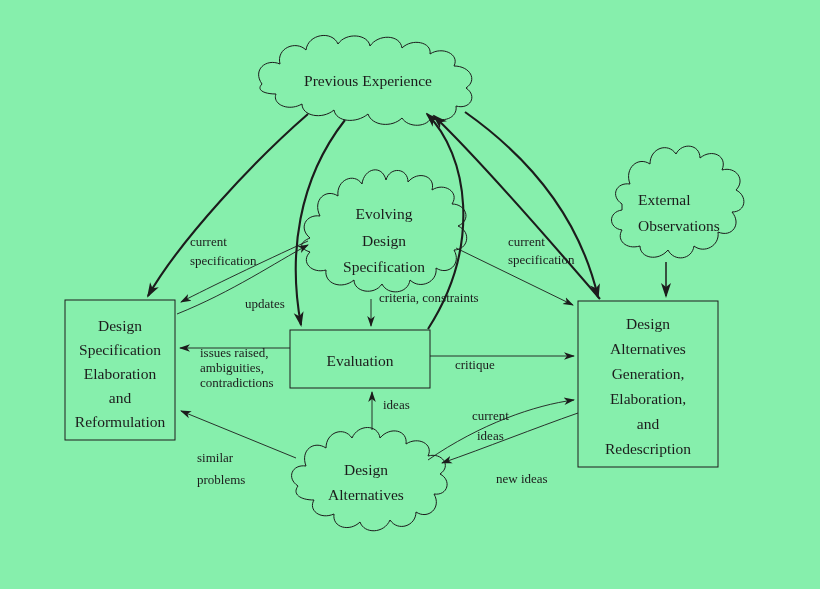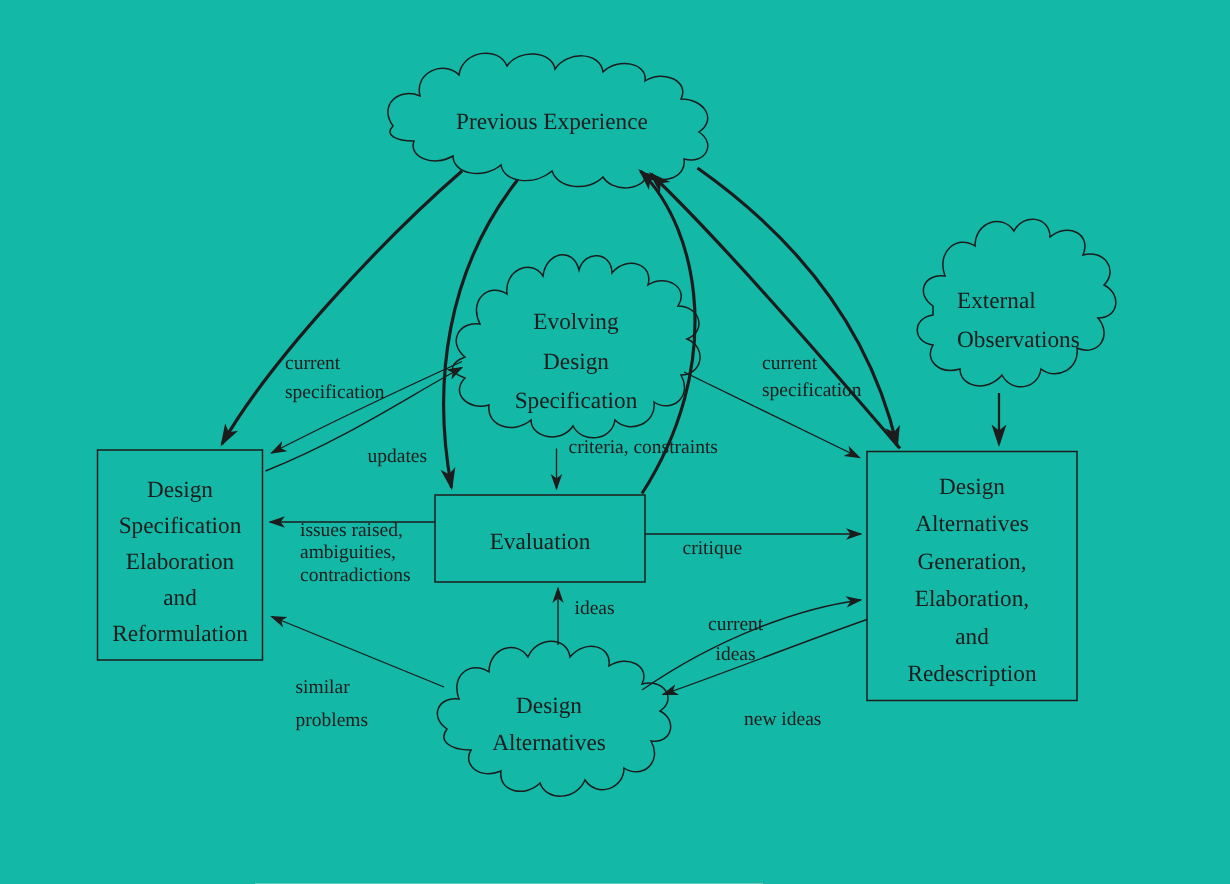--- a/index.html
+++ b/index.html
@@ -4,21 +4,21 @@
 <style>
   html, body { margin: 0; padding: 0; }
   body {
     background: #e9e8e6;
     font-family: "Liberation Serif", "DejaVu Serif", serif;
   }
   .stage {
     position: relative;
     width: 820px;
     height: 589px;
-    background: #14b8a6;
+    background: #86efac;
     overflow: hidden;
   }
   svg text {
     font-family: "Liberation Serif", "DejaVu Serif", serif;
     fill: #1c1c1c;
   }
   .node-text   { font-size: 15.5px; }
   .edge-label  { font-size: 13px; }
   .shape       { fill: none; stroke: #1c1c1c; stroke-width: 1; }
   .edge-thin   { fill: none; stroke: #1c1c1c; stroke-width: 0.9; }

